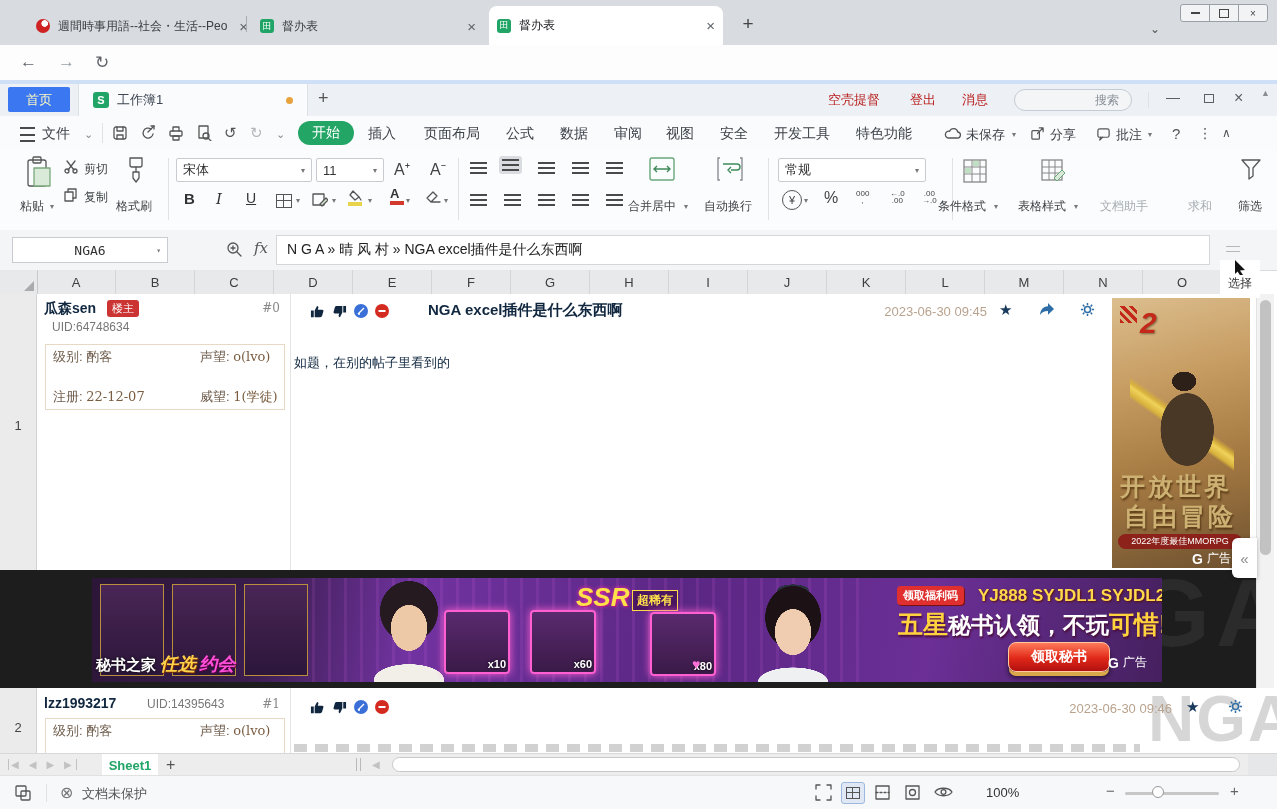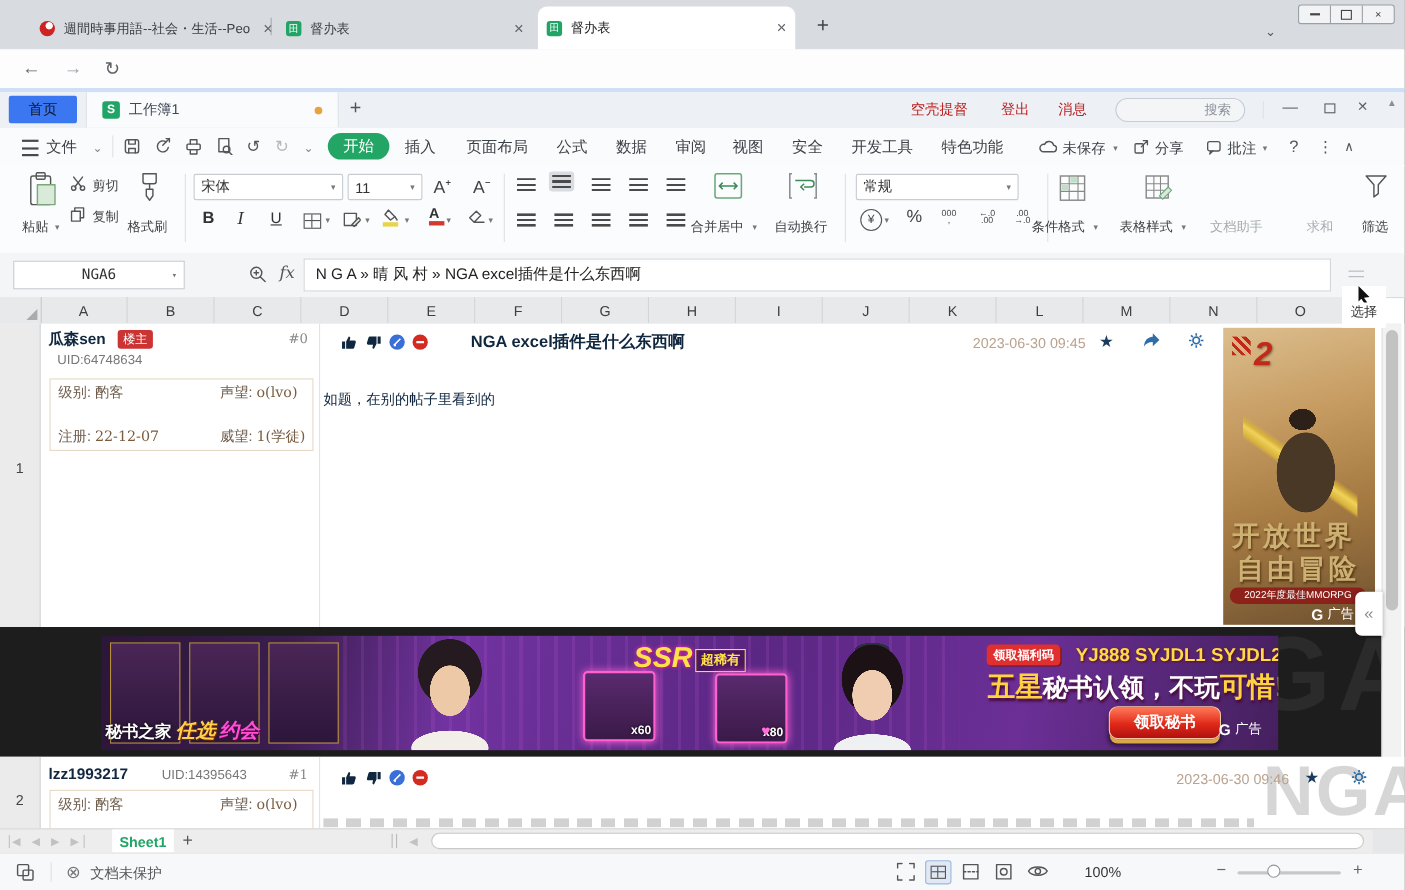--- a/index.html
+++ b/index.html
@@ -28,21 +28,21 @@
   .addr{left:0;top:45px;width:1277px;height:35px;background:#fdfdfe;border-bottom:1px solid #dadce0;}
   .navg{font-size:17px;color:#5f6368;}
   .urlpill{left:115px;top:50px;width:920px;height:26px;border-radius:13px;background:#f1f3f4;display:flex;align-items:center;padding:0 12px;gap:8px;}
   .url{font-size:13.5px;color:#202124;}
   .avatar{width:21px;height:21px;border-radius:50%;background:radial-gradient(circle at 40% 35%,#cfe6c8 0 40%,#7ba87e 70%,#4e7d52);}
   .sidebar-ic{width:15px;height:13px;border:1.6px solid #5f6368;border-radius:2px;background:linear-gradient(90deg,#5f6368 0 5px,transparent 5px);}
 
   
   .wpsstrip{left:0;top:80px;width:1277px;height:4px;background:#cfe0f6;}
   .wpstitle{left:0;top:84px;width:1277px;height:32px;background:#edf0f4;border-bottom:1px solid #dfe3e8;}
-  .homebtn{left:8px;top:3px;width:62px;height:25px;background:#3b77f0;color:#0f172a;border-radius:2px;font-size:13px;}
+  .homebtn{left:8px;top:3px;width:62px;height:25px;background:#3b77f0;color:#fef9c3;border-radius:2px;font-size:13px;}
   .doctab{left:78px;top:0;width:230px;height:32px;background:#fafbfd;border-right:1px solid #dde1e6;border-left:1px solid #dde1e6;display:flex;align-items:center;gap:8px;padding:0 14px;box-sizing:border-box;}
   .sicon{width:16px;height:16px;border-radius:3px;background:#21a567;color:#fff;font-weight:bold;font-size:11px;display:flex;align-items:center;justify-content:center;}
   .odot{width:7px;height:7px;border-radius:50%;background:#e8a33d;}
   .wlink{font-size:13px;color:#b91c1c;}
   .wsearch{left:1014px;top:5px;width:118px;height:22px;border-radius:11px;border:1px solid #c6ccd4;background:#f3f5f7;box-sizing:border-box;text-align:right;padding:0 12px;font-size:12px;color:#333;outline:none;}
   .wsearch::placeholder{color:#8a9099;}
 
   
   .ribbon{left:0;top:116px;width:1277px;height:34px;background:#fafbfc;border-bottom:1px solid #e4e6e9;}
   .rtab{font-size:14px;color:#3d4248;top:9px;}
@@ -523,20 +523,23 @@
     <div class="gcard" style="left:152px;"></div>
     <div class="p" style="left:4px;top:74px;z-index:3;white-space:nowrap;">
       <span style="color:#fff;font-weight:bold;font-size:15px;text-shadow:0 0 3px #000;">秘书之家</span>
       <span style="color:#ffd24a;font-weight:900;font-size:18px;font-style:italic;text-shadow:1px 1px 0 #7a2a00;">任选</span>
       <span style="color:#ff4fd8;font-weight:900;font-size:18px;font-style:italic;text-shadow:1px 1px 0 #5a0040;">约会</span>
     </div>
     <div class="girl" style="left:242px;top:0;width:150px;height:104px;background:
       radial-gradient(ellipse 30px 38px at 50% 48%, #edc9a8 0 60%, rgba(0,0,0,0) 61%),
       radial-gradient(ellipse 48px 50px at 50% 32%, #241a20 0 60%, rgba(0,0,0,0) 61%),
       radial-gradient(ellipse 58px 26px at 50% 98%, #f2efe8 0 60%, rgba(0,0,0,0) 61%);"></div>
+    <div class="pcard" style="left:352px;top:32px;">
+        <span class="pcount">x10</span>
+      </div>
     <div class="pcard" style="left:438px;top:32px;">
         <span class="pcount">x60</span>
       </div>
     <span class="p ssr" style="left:484px;top:4px;">SSR</span>
     <span class="p rare" style="left:540px;top:12px;">超稀有</span>
     <div class="pcard" style="left:558px;top:34px;">
         <span class="pcount">x80</span>
       </div>
     <span class="p" style="left:600px;top:78px;color:#ff6fd8;font-size:14px;">♥</span>
     <div class="girl" style="left:616px;top:0;width:170px;height:104px;background:

